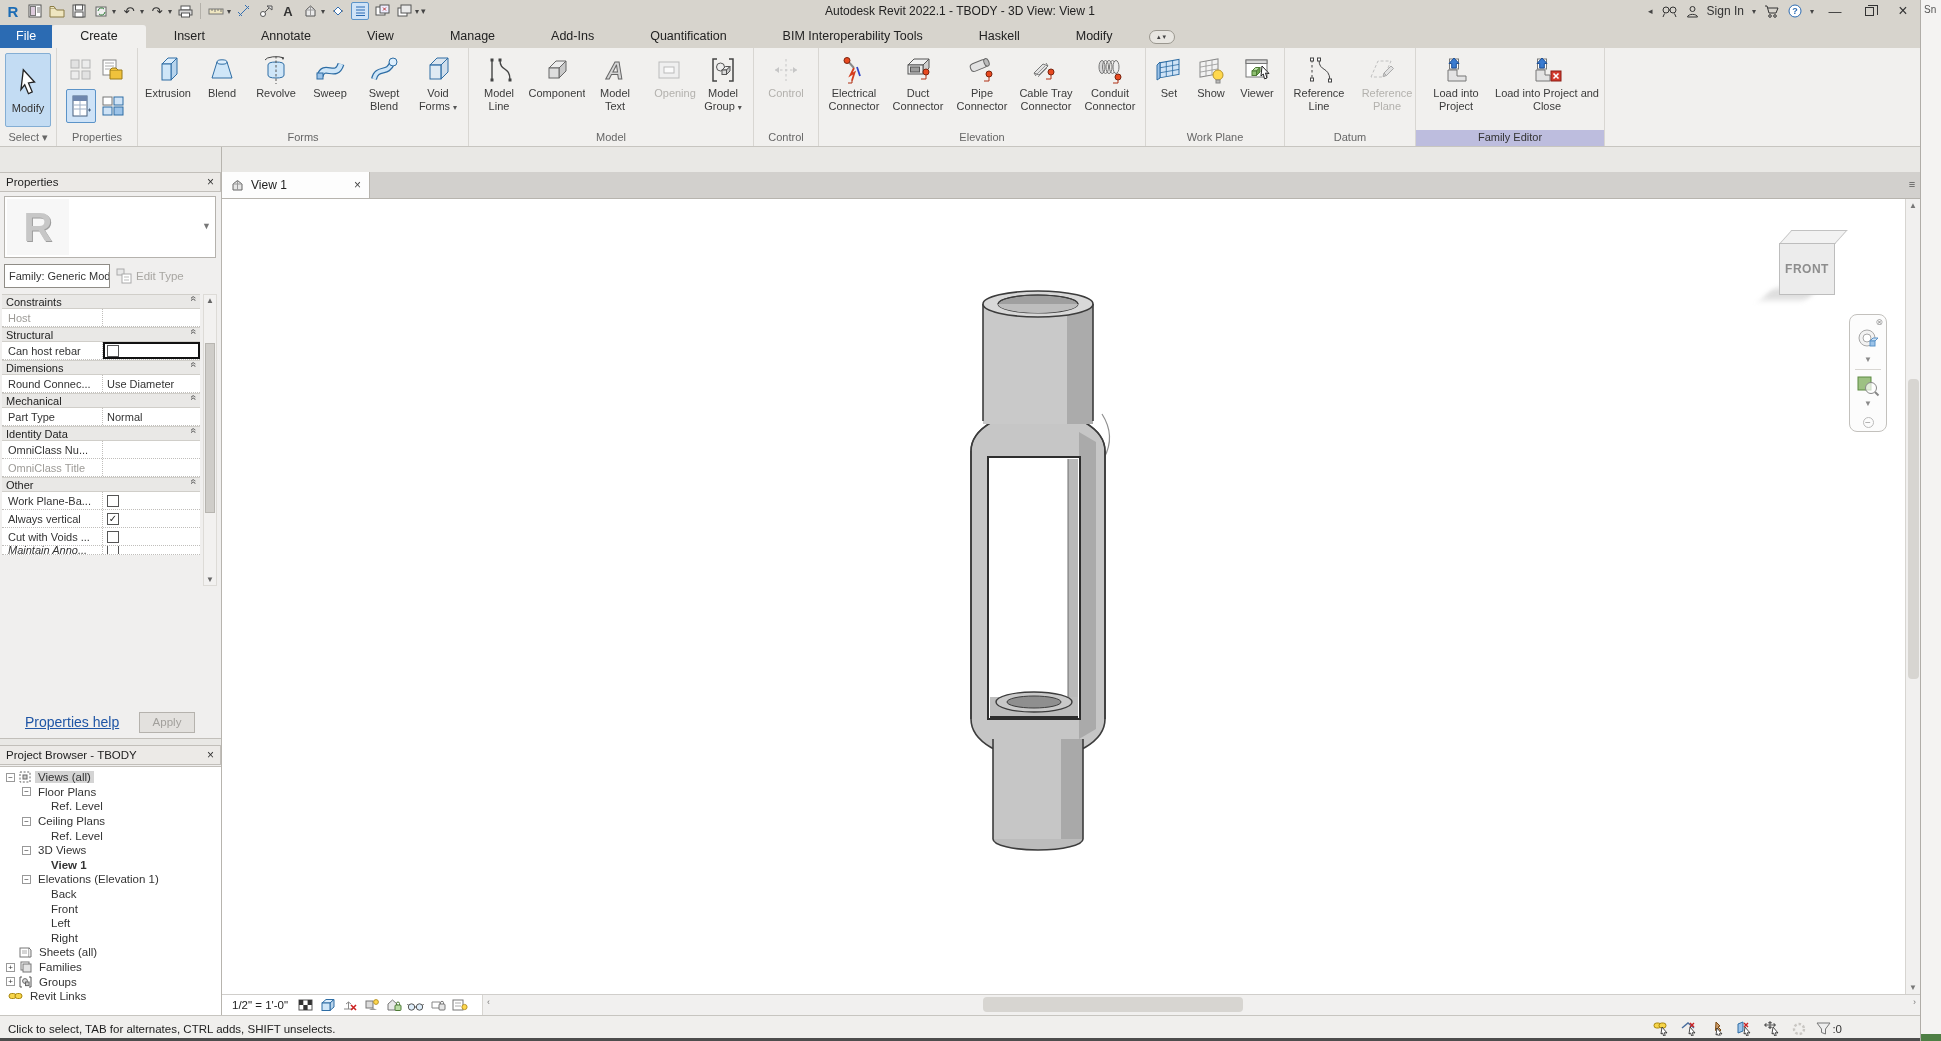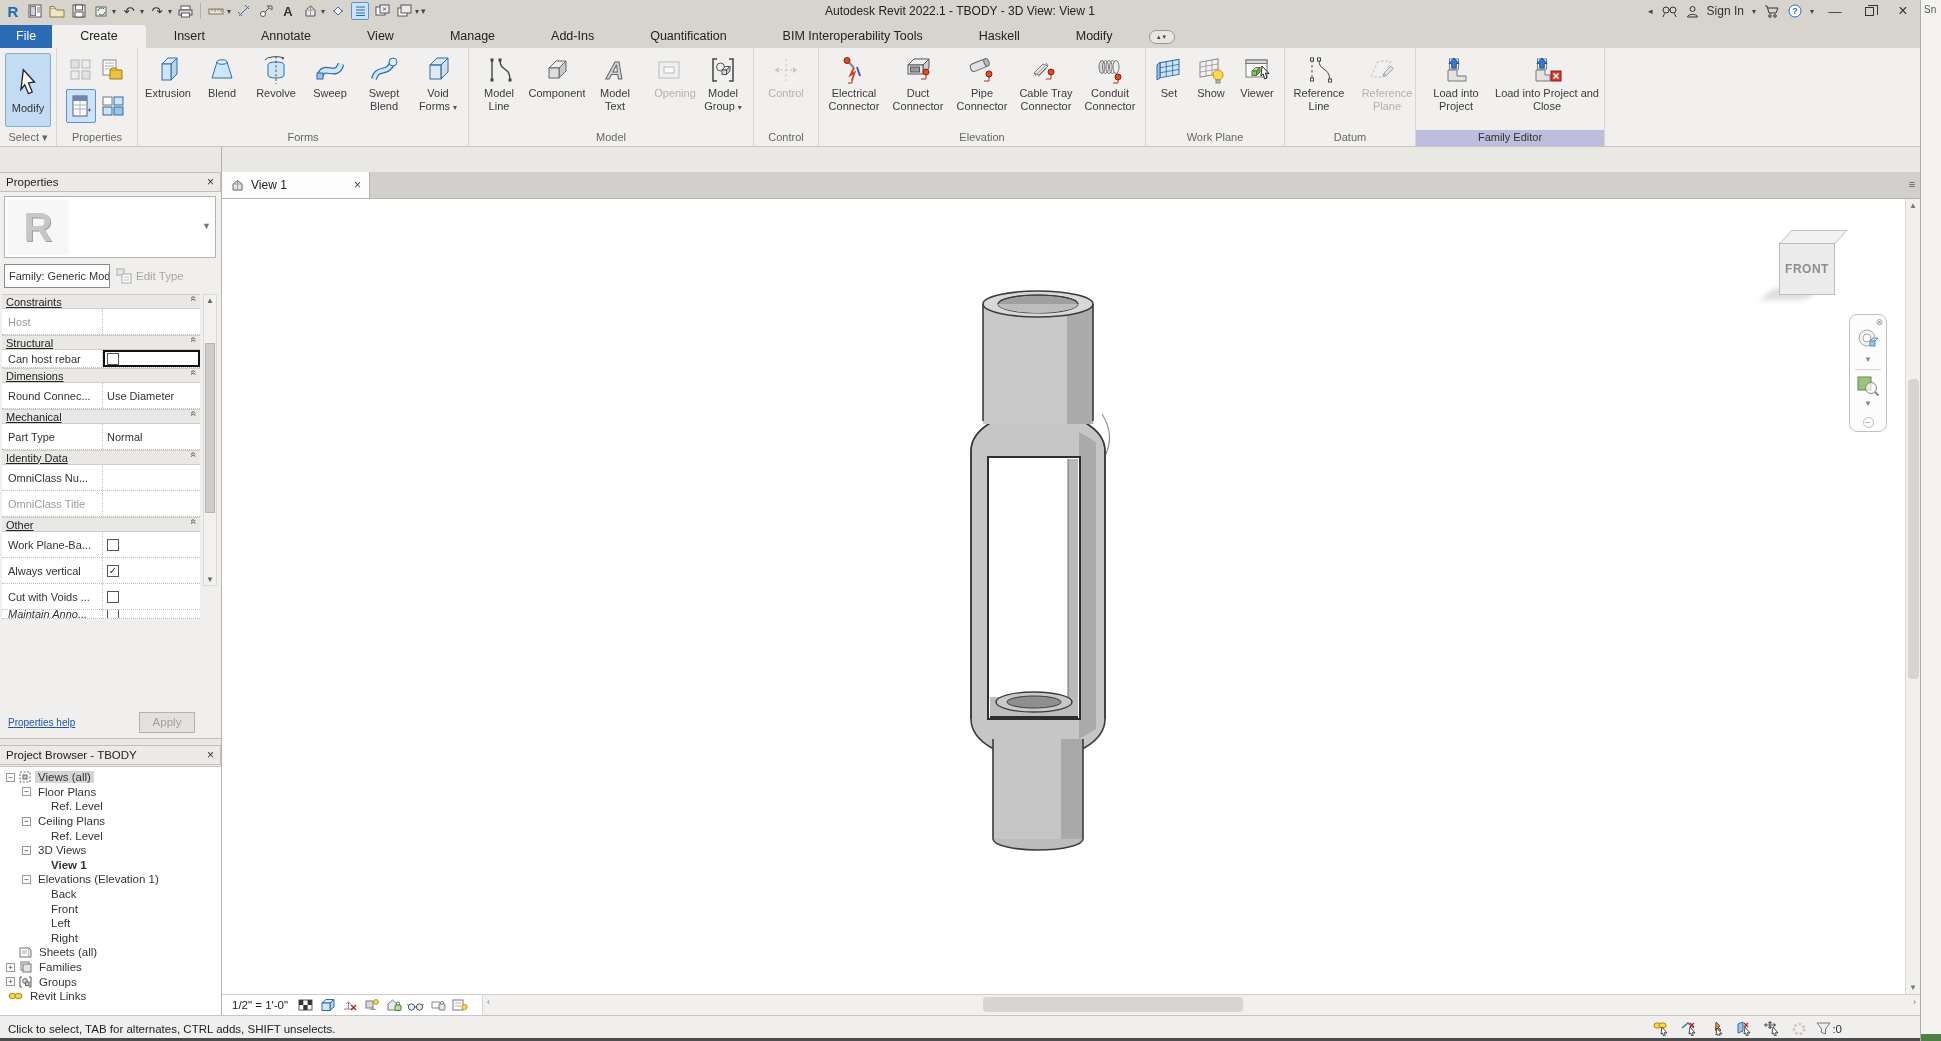--- a/index.html
+++ b/index.html
@@ -62,34 +62,34 @@
   .type-sel{position:absolute;left:4px;top:24px;width:212px;height:62px;background:#fff;border:1px solid #b5b2ad;}
   .type-sel .rlogo{position:absolute;left:2px;top:2px;width:62px;height:56px;background:#f7f7f7;
                    display:flex;align-items:center;justify-content:center;font-size:40px;font-weight:bold;
                    color:#c7c7c7;text-shadow:1px 1px 0 #9d9d9d;}
   .type-sel .tsarr{position:absolute;right:4px;top:24px;font-size:9px;color:#777;}
   .fam-row{position:absolute;left:4px;top:92px;width:212px;height:24px;display:flex;gap:4px;}
   .fam-combo{flex:0 0 106px;background:#fff;border:1px solid #8f8c86;font-size:11px;display:flex;align-items:center;
              padding:0 2px 0 4px;white-space:nowrap;overflow:hidden;}
   .edit-type{flex:1;display:flex;align-items:center;gap:4px;font-size:11.5px;color:#a8a6a2;padding-left:2px;}
   .pgrid{position:absolute;left:2px;top:122px;width:198px;}
-  .prow{height:26px;display:flex;font-size:11px;align-items:center;border-bottom:1px dotted #c0bebb;background:#fff;}
+  .prow{height:18px;display:flex;font-size:11px;align-items:center;border-bottom:1px dotted #c0bebb;background:#fff;}
   .prow.sec{background:#e9e8e6;border-top:1px solid #d0cec9;border-bottom:1px solid #d0cec9;height:15px;}
-  .prow.sec .sl{padding-left:4px;color:#222;text-decoration:underline;}
+  .prow.sec .sl{padding-left:4px;color:#222;}
   .prow.sec .chev{margin-left:auto;padding-right:6px;color:#555;font-size:10px;display:inline-block;transform:rotate(90deg);}
   .pl{flex:0 0 101px;padding-left:6px;border-right:1px dotted #c0bebb;height:100%;display:flex;align-items:center;overflow:hidden;white-space:nowrap;}
   .pl.grey{color:#9d9b97;}
   .pv{flex:1;height:100%;display:flex;align-items:center;padding-left:4px;overflow:hidden;white-space:nowrap;}
   .pv.focus{border:2px solid #111;padding-left:2px;background:#fff;}
   .cb{width:12px;height:12px;border:1px solid #555;background:#fff;display:inline-flex;align-items:center;justify-content:center;font-size:10px;color:#222;}
   .pscroll{position:absolute;right:4px;top:122px;width:14px;height:292px;background:#f2f1f0;border:1px solid #dddbd7;}
   .pscroll .a{position:absolute;left:0;width:12px;text-align:center;font-size:8px;color:#666;}
   .pscroll .thumb{position:absolute;left:1px;width:10px;background:#cfcdc9;border:1px solid #b7b5b0;}
   .props-foot{position:absolute;left:0;bottom:4px;width:100%;height:24px;display:flex;align-items:center;}
-  .plink{font-size:10px;color:#1f55a5;text-decoration:underline;padding-left:8px;}
+  .plink{font-size:14px;color:#1f55a5;text-decoration:underline;padding-left:25px;}
   .apply-btn{margin-left:auto;margin-right:26px;width:56px;height:21px;background:#e3e1de;border:1px solid #b5b2ad;
              color:#a19f9b;font-size:11.5px;display:flex;align-items:center;justify-content:center;}
 
   
   .pbrowser{position:absolute;left:0;top:598px;width:221px;height:270px;background:#f0efee;}
   .tree{position:absolute;left:0;top:21px;width:221px;bottom:0;background:#fff;border-top:1px solid #c2bfba;
         font-size:11.5px;padding-top:3px;}
   .ti{height:14.6px;display:flex;align-items:center;white-space:nowrap;}
   .ti .lbl{padding:0 3px;}
   .ti.selrow .lbl{background:#d4d4d4;}

